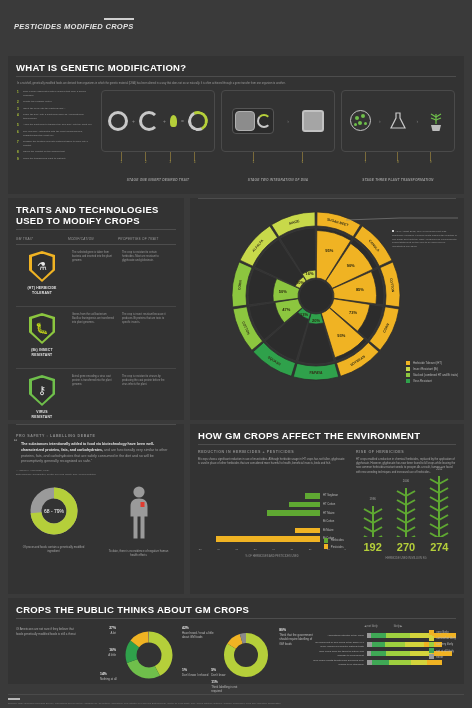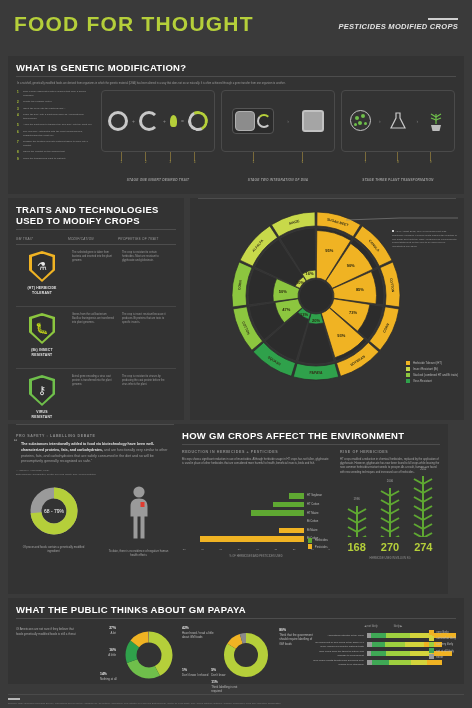--- a/index.html
+++ b/index.html
@@ -94,21 +94,21 @@
   .quote-mark { font-size: 9px; color: #9c9c9c; line-height: .6; }
   .quote { font-size: 3.6px; line-height: 1.62; color: #e3e3e3; padding: 0 8px; }
   .quote .dim { color: #9d9d9d; }
   .cite { font-size: 2.5px; color: #8a8a8a; padding: 4px 8px 0 8px; line-height: 1.5; }
   .people-row { display: flex; padding: 8px 8px 0 8px; gap: 10px; }
   .pcol { flex: 1; text-align: center; }
   .pcap { font-size: 2.8px; color: #a6a6a6; line-height: 1.55; margin-top: 4px; padding: 0 4px; }
   .human { width: 26px; height: 56px; margin: 0 auto; position: relative; }
 
   
-  #sec-env { left: 174px; top: 424px; width: 274px; height: 170px; }
+  #sec-env { left: 190px; top: 424px; width: 274px; height: 170px; }
   .env-cols { display: flex; padding: 0 8px; gap: 10px; }
   .env-col { flex: 1; }
   .bars { position: relative; margin-top: 26px; height: 56px; }
   .bar-row { display: flex; align-items: center; height: 7px; margin-bottom: 1.6px; justify-content: flex-end; }
   .bar { height: 5.4px; }
   .bar-lbl { font-size: 2.7px; color: #bdbdbd; width: 26px; padding-left: 3px; }
   .axis-l { font-size: 2.5px; color: #9a9a9a; display: flex; justify-content: space-between; width: 148px; }
   .axis-cap { font-size: 2.6px; color: #949494; text-align: center; margin-top: 4px; }
   .plants { display: flex; justify-content: space-around; align-items: flex-end; margin-top: 6px; height: 72px; }
   .plant-col { text-align: center; }
@@ -135,21 +135,20 @@
   .footer-rule { height: 1px; background: #4a4a4a; margin-bottom: 3px; }
   .footer-logo { width: 12px; height: 2px; background: #b8b8b8; margin-bottom: 2px; }
   .footer-tx { font-size: 2.3px; color: #7f7f7f; }
 </style>
 </head>
 <body>
 
 <div class="page">
 
   <div class="header">
-    <div class="main-title">FOOD FOR THOUGHT</div>
     <div class="subtitle-wrap">
       <div class="subtitle-rule"></div>
       <div class="subtitle">PESTICIDES MODIFIED CROPS</div>
     </div>
   </div>
 
   <div class="panel" id="sec-traits">
     <div class="sec-title">TRAITS AND TECHNOLOGIES USED TO MODIFY CROPS</div>
     <div class="sec-rule"></div>
     <div class="tbl">
@@ -553,21 +552,21 @@
             <div class="plant-col"><div class="ptop">1996</div><svg width="26" height="34" viewBox="0 0 26 34">
                 <path d="M13 34 V3" stroke="#5fa832" stroke-width="2"></path>
                 <path d="M13 11 L4 6" stroke="#5fa832" stroke-width="2"></path>
                 <path d="M13 11 L22 6" stroke="#5fa832" stroke-width="2"></path>
                 <path d="M13 20 L4 15" stroke="#5fa832" stroke-width="2"></path>
                 <path d="M13 20 L22 15" stroke="#5fa832" stroke-width="2"></path>
                 <path d="M13 29 L4 24" stroke="#5fa832" stroke-width="2"></path>
                 <path d="M13 29 L22 24" stroke="#5fa832" stroke-width="2"></path>
                 <path d="M13 38 L4 33" stroke="#5fa832" stroke-width="2"></path>
                 <path d="M13 38 L22 33" stroke="#5fa832" stroke-width="2"></path>
-              </svg><div class="pval">168</div></div>
+              </svg><div class="pval">192</div></div>
             <div class="plant-col"><div class="ptop">2006</div><svg width="26" height="52" viewBox="0 0 26 52">
                 <path d="M13 52 V3" stroke="#5fa832" stroke-width="2"></path>
                 <path d="M13 11 L4 6" stroke="#5fa832" stroke-width="2"></path>
                 <path d="M13 11 L22 6" stroke="#5fa832" stroke-width="2"></path>
                 <path d="M13 20 L4 15" stroke="#5fa832" stroke-width="2"></path>
                 <path d="M13 20 L22 15" stroke="#5fa832" stroke-width="2"></path>
                 <path d="M13 29 L4 24" stroke="#5fa832" stroke-width="2"></path>
                 <path d="M13 29 L22 24" stroke="#5fa832" stroke-width="2"></path>
                 <path d="M13 38 L4 33" stroke="#5fa832" stroke-width="2"></path>
                 <path d="M13 38 L22 33" stroke="#5fa832" stroke-width="2"></path>
@@ -594,21 +593,21 @@
                 <path d="M13 65 L22 60" stroke="#5fa832" stroke-width="2"></path>
               </svg><div class="pval">274</div></div>
           </div>
         <div class="axis-cap">HERBICIDE USED IN MILLION KG</div>
       </div>
 
     </div>
   </div>
 
   <div class="panel" id="sec-public">
-    <div class="sec-title">WHAT THE PUBLIC THINKS ABOUT GM PAPAYA</div>
+    <div class="sec-title">CROPS THE PUBLIC THINKS ABOUT GM CROPS</div>
     <div class="sec-rule"></div>
     <div class="pub-row">
 
       <div>
         <div class="big-cap">Of Americans are not sure if they believe that foods genetically modified foods is still a threat</div>
       </div>
 
       <div class="donut-blk">
         <svg width="62" height="62" viewBox="0 0 62 62" style="position:absolute;left:32px;top:0" id="donut-aware">
             <circle cx="31" cy="31" r="18" fill="none" stroke="#b5cf3a" stroke-width="11" stroke-dasharray="47.50088092227767 113.09733552923255" stroke-dashoffset="0" transform="rotate(-90 31 31)"></circle>

